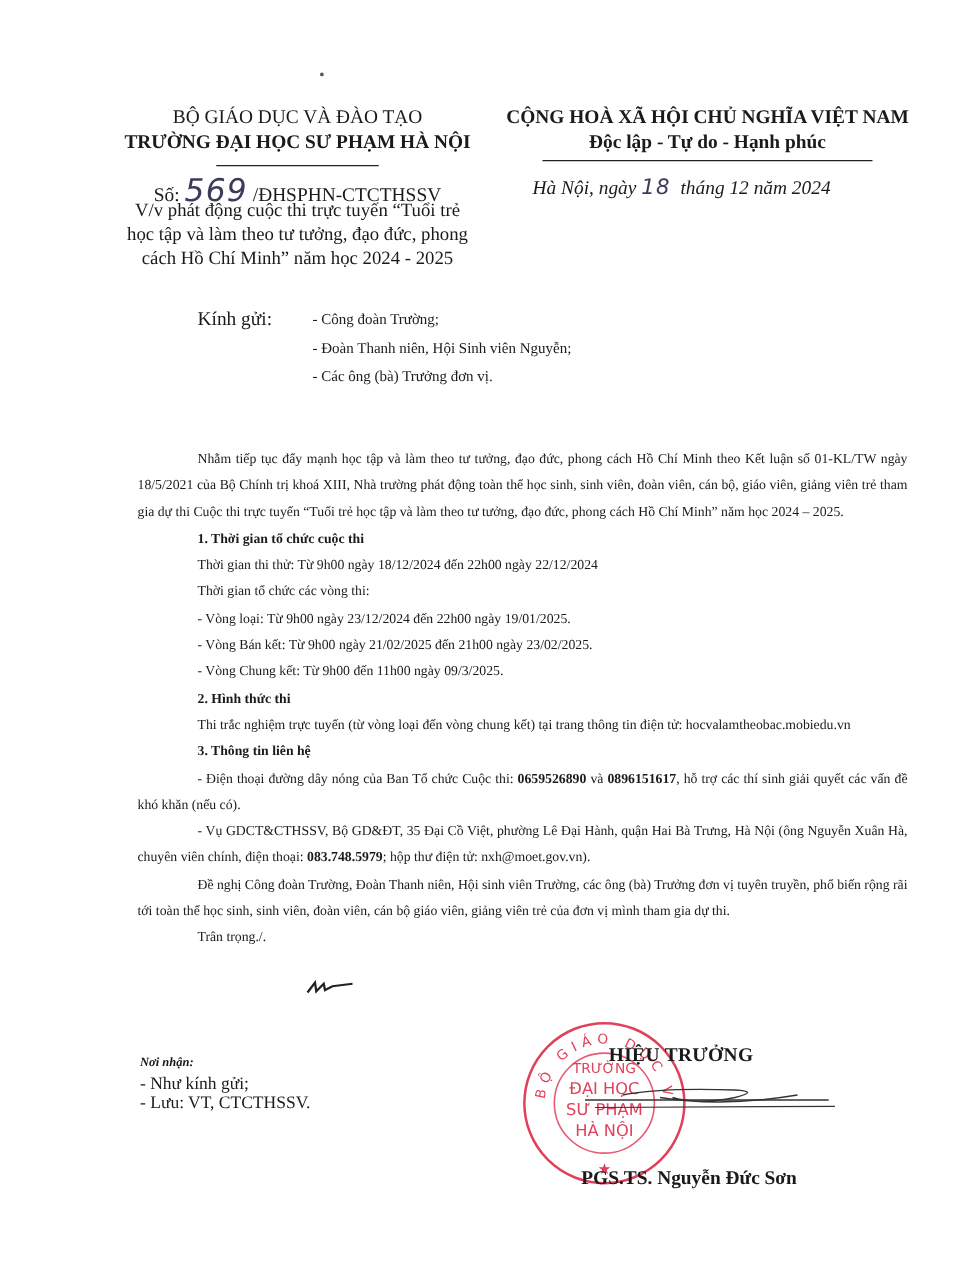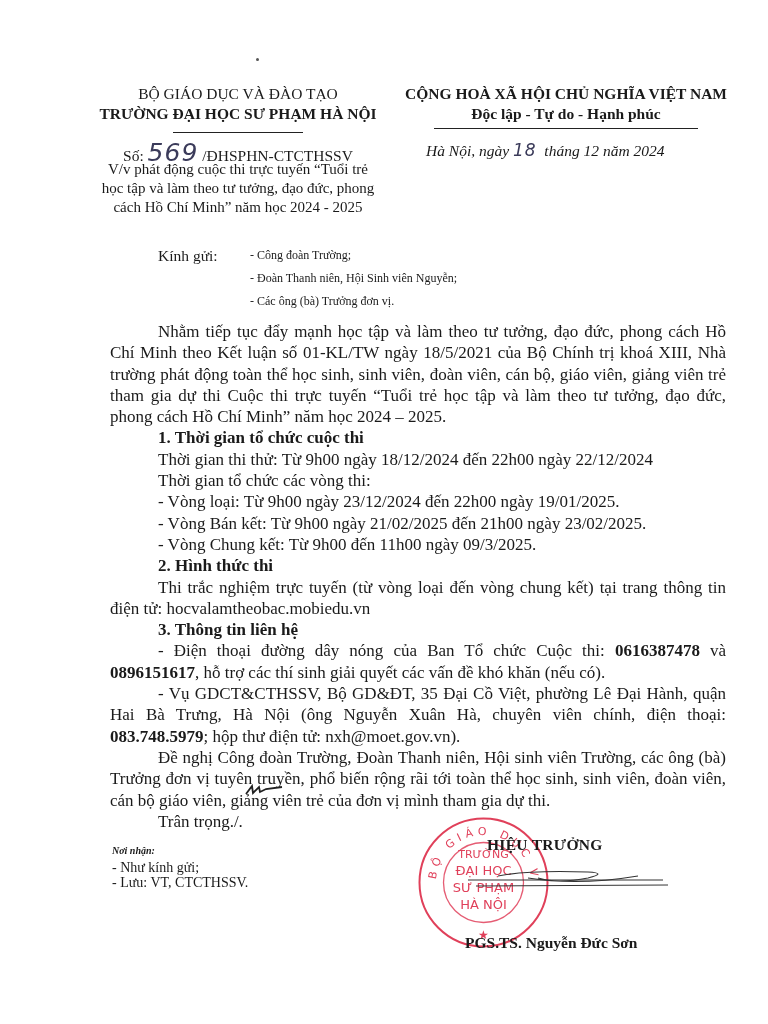--- a/index.html
+++ b/index.html
@@ -19,21 +19,21 @@
     .right-hdr { left: 396px; top: 84px; width: 340px; font-size: 15.5px; line-height: 20px; }
     .right-hdr .rule { width: 264px; height: 1.3px; background: #222; margin: 4px auto 0; }
     .so-line { left: 88px; top: 138px; width: 300px; font-size: 15.5px; }
     .hand { font-family: "DejaVu Sans", sans-serif; font-style: italic; color: #3b3b5a; font-size: 25px; letter-spacing: 1px; font-weight: 300; }
     .vv { left: 86px; top: 160px; width: 304px; font-size: 15px; line-height: 19px; }
     .date { left: 426px; top: 140px; font-size: 15.5px; font-style: italic; }
 
     .kg { left: 158px; top: 244px; font-size: 15.5px; line-height: 23px; }
     .kg-list { left: 250px; top: 244px; font-size: 12px; line-height: 23px; }
 
-    .body-text { left: 110px; width: 616px; font-size: 17px; line-height: 21.3px; text-align: justify; }
+    .body-text { left: 110px; width: 616px; font-size: 11px; line-height: 21.3px; text-align: justify; margin-top: 36px; }
     .indent { text-indent: 48px; }
     .sub { padding-left: 48px; }
     p { margin: 0; }
 
     .nn { left: 112px; top: 841px; font-size: 14px; line-height: 15px; }
     .nn .title { font-weight: bold; font-style: italic; font-size: 10px; line-height: 19px; }
     .sig-title { left: 487px; top: 836px; font-size: 15.5px; font-weight: bold; letter-spacing: 0.3px; }
     .sig-name { left: 465px; top: 934px; font-size: 15.5px; font-weight: bold; }
     .stamp { left: 416px; top: 815px; width: 135px; height: 135px; }
     .sig-scrawl { left: 468px; top: 866px; width: 200px; height: 30px; }
@@ -85,21 +85,21 @@
   <p class="sub">Thời gian thi thử: Từ 9h00 ngày 18/12/2024 đến 22h00 ngày 22/12/2024</p>
   <p class="sub">Thời gian tổ chức các vòng thi:</p>
   <p class="sub">- Vòng loại: Từ 9h00 ngày 23/12/2024 đến 22h00 ngày 19/01/2025.</p>
   <p class="sub">- Vòng Bán kết: Từ 9h00 ngày 21/02/2025 đến 21h00 ngày 23/02/2025.</p>
   <p class="sub">- Vòng Chung kết: Từ 9h00 đến 11h00 ngày 09/3/2025.</p>
 
   <p class="sub bold">2. Hình thức thi</p>
   <p class="indent">Thi trắc nghiệm trực tuyến (từ vòng loại đến vòng chung kết) tại trang thông tin điện tử: hocvalamtheobac.mobiedu.vn</p>
 
   <p class="sub bold">3. Thông tin liên hệ</p>
-  <p class="indent"><span>- Điện thoại đường dây nóng của Ban Tổ chức Cuộc thi: </span><b>0616387478</b><span> và </span><b>0896151617</b><span>, hỗ trợ các thí sinh giải quyết các vấn đề khó khăn (nếu có).</span></p>
+  <p class="indent"><span>- Điện thoại đường dây nóng của Ban Tổ chức Cuộc thi: </span><b>0659526890</b><span> và </span><b>0896151617</b><span>, hỗ trợ các thí sinh giải quyết các vấn đề khó khăn (nếu có).</span></p>
   <p class="indent"><span>- Vụ GDCT&amp;CTHSSV, Bộ GD&amp;ĐT, 35 Đại Cồ Việt, phường Lê Đại Hành, quận Hai Bà Trưng, Hà Nội (ông Nguyễn Xuân Hà, chuyên viên chính, điện thoại: </span><b>083.748.5979</b><span>; hộp thư điện tử: nxh@moet.gov.vn).</span></p>
 
   <p class="indent">Đề nghị Công đoàn Trường, Đoàn Thanh niên, Hội sinh viên Trường, các ông (bà) Trưởng đơn vị tuyên truyền, phổ biến rộng rãi tới toàn thể học sinh, sinh viên, đoàn viên, cán bộ giáo viên, giảng viên trẻ của đơn vị mình tham gia dự thi.</p>
   <p class="sub">Trân trọng./.</p>
 </div>
 
 <svg class="abs tt-mark" viewBox="0 0 40 14">
   <path d="M2 11 L8 3 L9 10 L15 4 L16 9 L22 6 L38 4" fill="none" stroke="#222" stroke-width="1.8"></path>
 </svg>
 

